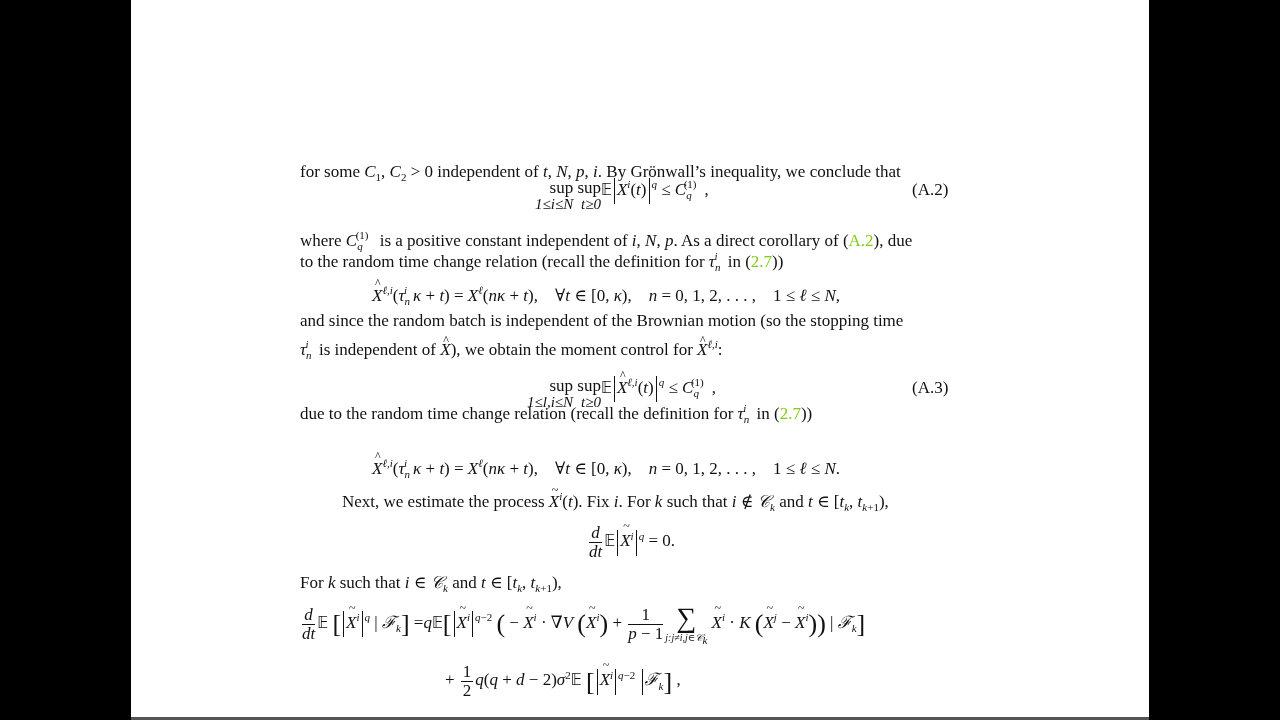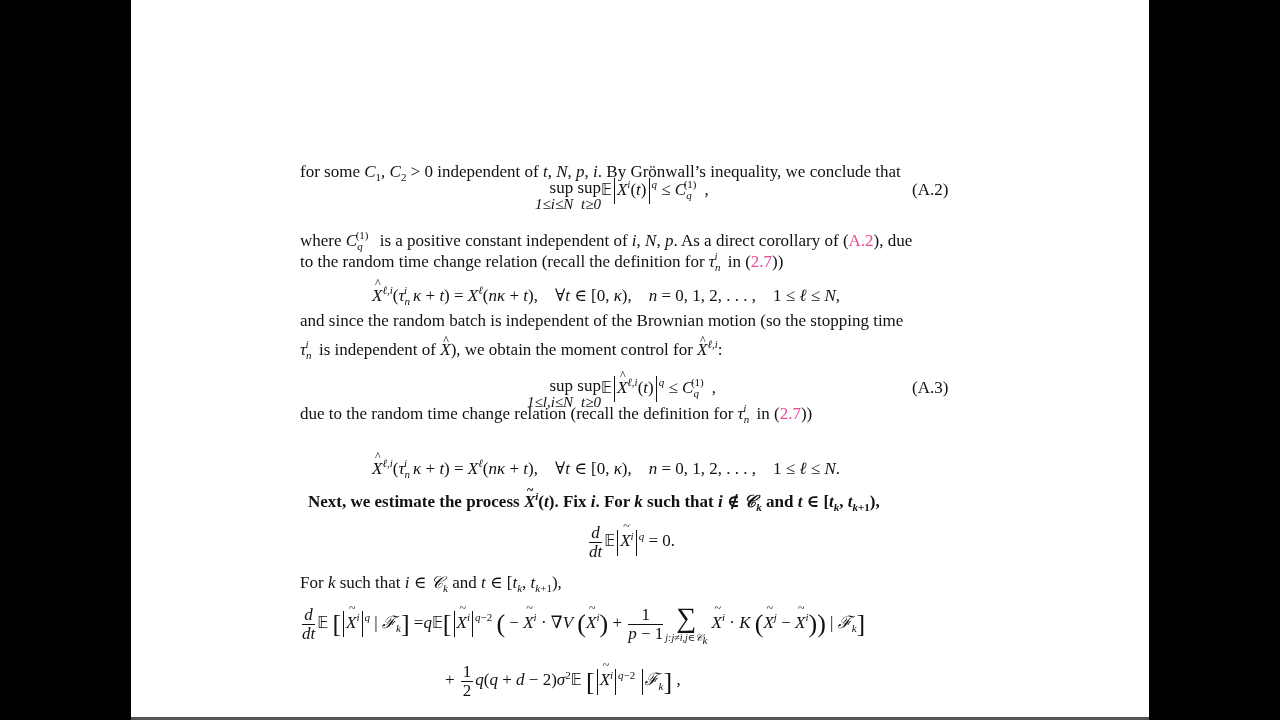--- a/index.html
+++ b/index.html
@@ -15,25 +15,25 @@
     background: #fff;
   }
   .bottom-rule {
     position: absolute; left: 131px; top: 717px; width: 1018px; height: 3px;
     background: #555;
   }
   .line {
     position: absolute; white-space: nowrap; font-size: 17px; line-height: 20px;
   }
   .para { left: 300px; width: 680px; }
-  .indent { left: 308px; font-weight: bold; }
+  .indent { left: 342px; }
   .eq { position: absolute; white-space: nowrap; font-size: 17px; }
   .eqnum { position: absolute; left: 912px; font-size: 17px; }
   i, .m { font-style: italic; }
-  .link { color: #ec4899; }
+  .link { color: #84cc16; }
   sub, sup { font-size: 11px; line-height: 0; }
   .bb { font-family: "DejaVu Sans", sans-serif; font-size: 15px; font-style: normal; }
   .frac { display: inline-block; vertical-align: middle; text-align: center; margin: 0 2px; }
   .frac span { display: block; line-height: 18px; }
   .frac .num { border-bottom: 1px solid #111; padding: 0 2px; }
   .bar { display: inline-block; border-left: 1px solid #111; height: 26px; vertical-align: middle; margin: 0 2px; }
   .big { font-size: 26px; vertical-align: middle; line-height: 20px; }
   .sup-op { display: inline-block; text-align: right; vertical-align: top; }
   .sup-op .under { display: block; font-size: 15px; font-style: italic; line-height: 12px; }
   .sup-op .op { display: block; line-height: 20px; }

